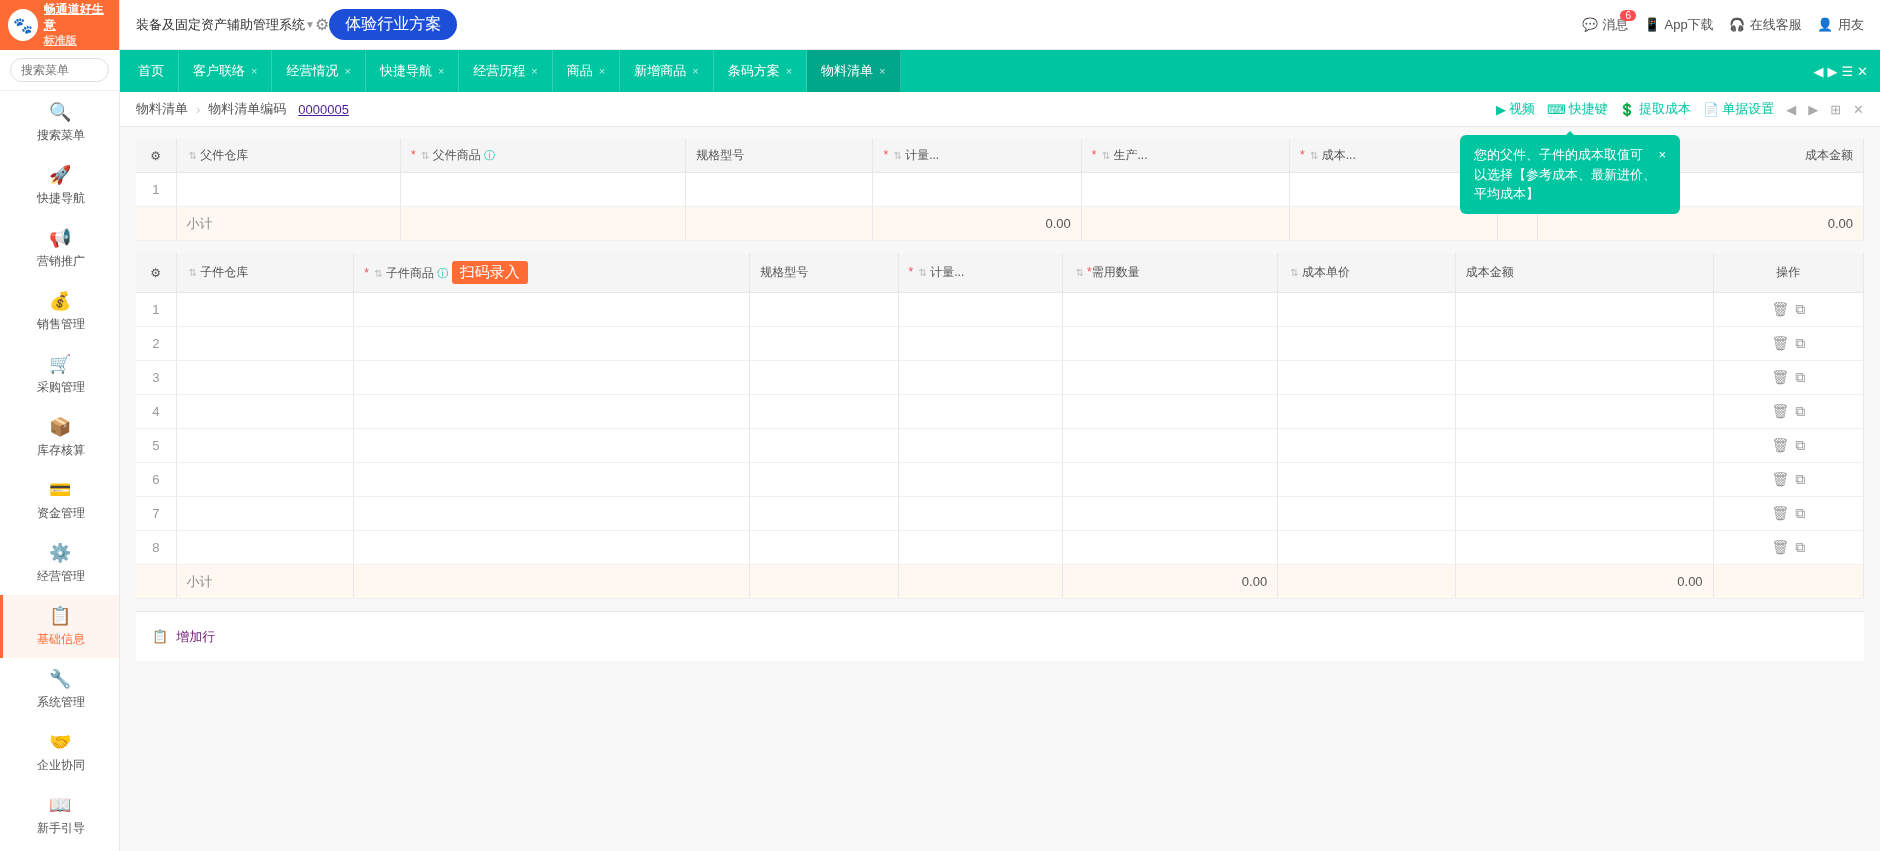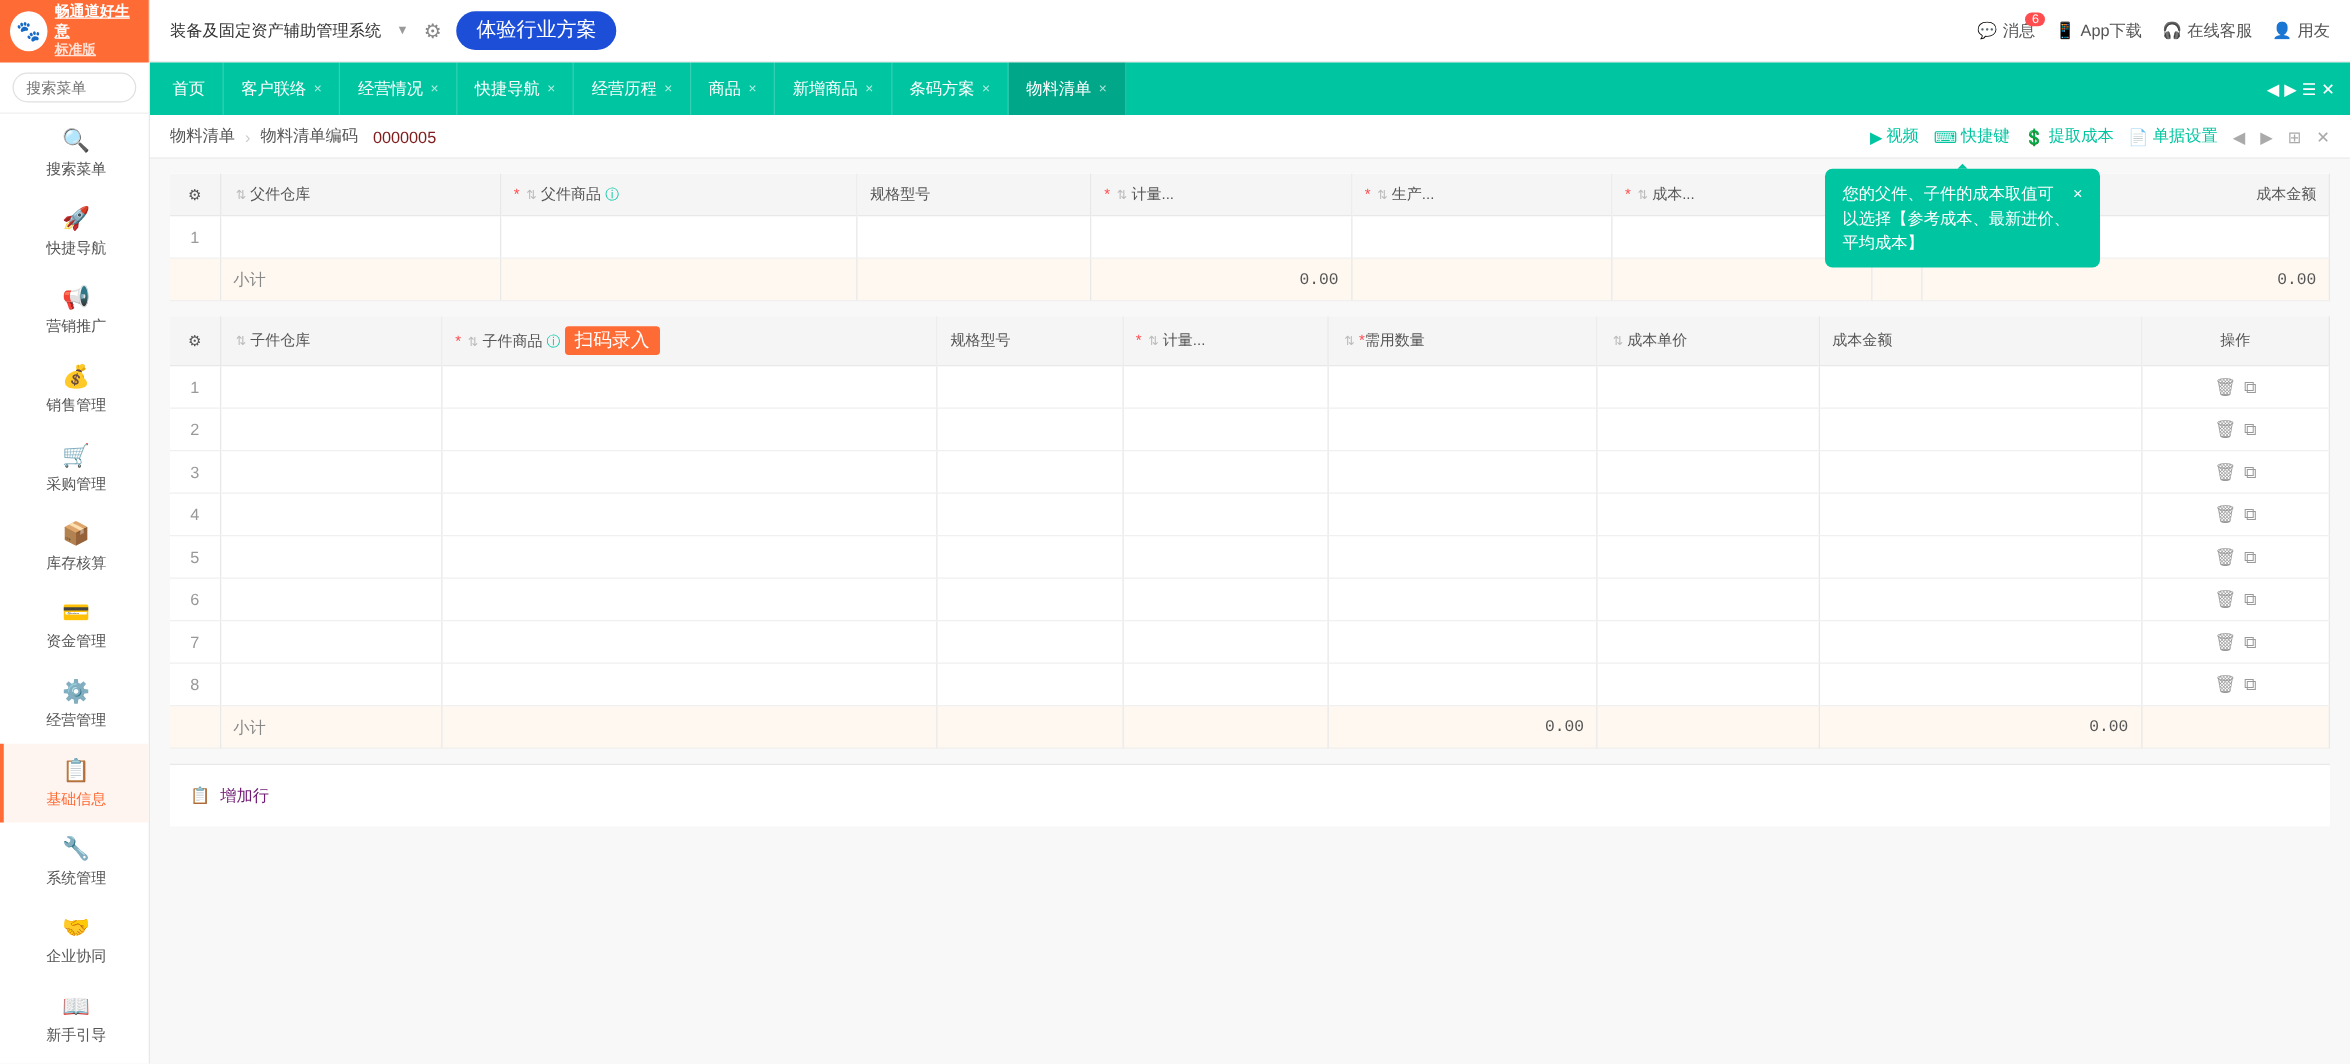--- a/index.html
+++ b/index.html
@@ -86,21 +86,20 @@
       display: flex;
       align-items: center;
       justify-content: space-between;
       padding: 0 16px;
       height: 50px;
       flex-shrink: 0;
     }
     .topbar-left {
       display: flex;
       align-items: center;
-      gap: 12px;
     }
     .system-name { font-size: 13px; color: #333; }
     .topbar-btn {
       background: #1d4ed8;
       color: white;
       border: none;
       border-radius: 16px;
       padding: 5px 16px;
       font-size: 16px;
       cursor: pointer;
@@ -262,21 +261,21 @@
       border-bottom: 1px solid #f0f0f0;
       min-height: 34px;
       height: 34px;
       color: #333;
     }
     .data-table .row-num { color: #999; text-align: center; width: 40px; }
     .data-table .subtotal {
       background: #fff8f0;
       font-weight: 500;
     }
-    .data-table .subtotal td { color: #555; font-family: Liberation Mono, monospace; }
+    .data-table .subtotal td { color: #555; }
     .data-table .val-right { text-align: right; }
     .data-table .col-settings { width: 36px; text-align: center; }
     .scan-btn {
       background: #ff6b35;
       color: white;
       border: none;
       border-radius: 3px;
       padding: 2px 8px;
       font-size: 15px;
       cursor: pointer;
@@ -439,21 +438,21 @@
       <span style="cursor:pointer;">☰</span>
       <span style="cursor:pointer;">✕</span>
     </div>
   </div>
 
   <div class="page-header">
     <div class="breadcrumb">
       <span class="breadcrumb-item">物料清单</span>
       <span class="breadcrumb-sep">›</span>
       <span class="breadcrumb-item">物料清单编码</span>
-      <span style="color:#7f1d1d;font-size:13px;margin-left:4px;">0000005</span>
+      <span style="color:#4c1d95;font-size:13px;margin-left:4px;text-decoration:underline;">0000005</span>
     </div>
     <div class="page-actions">
       <div class="page-action">
         <span>▶</span>
         <span>视频</span>
       </div>
       <div class="page-action">
         <span>⌨</span>
         <span>快捷键</span>
       </div>

